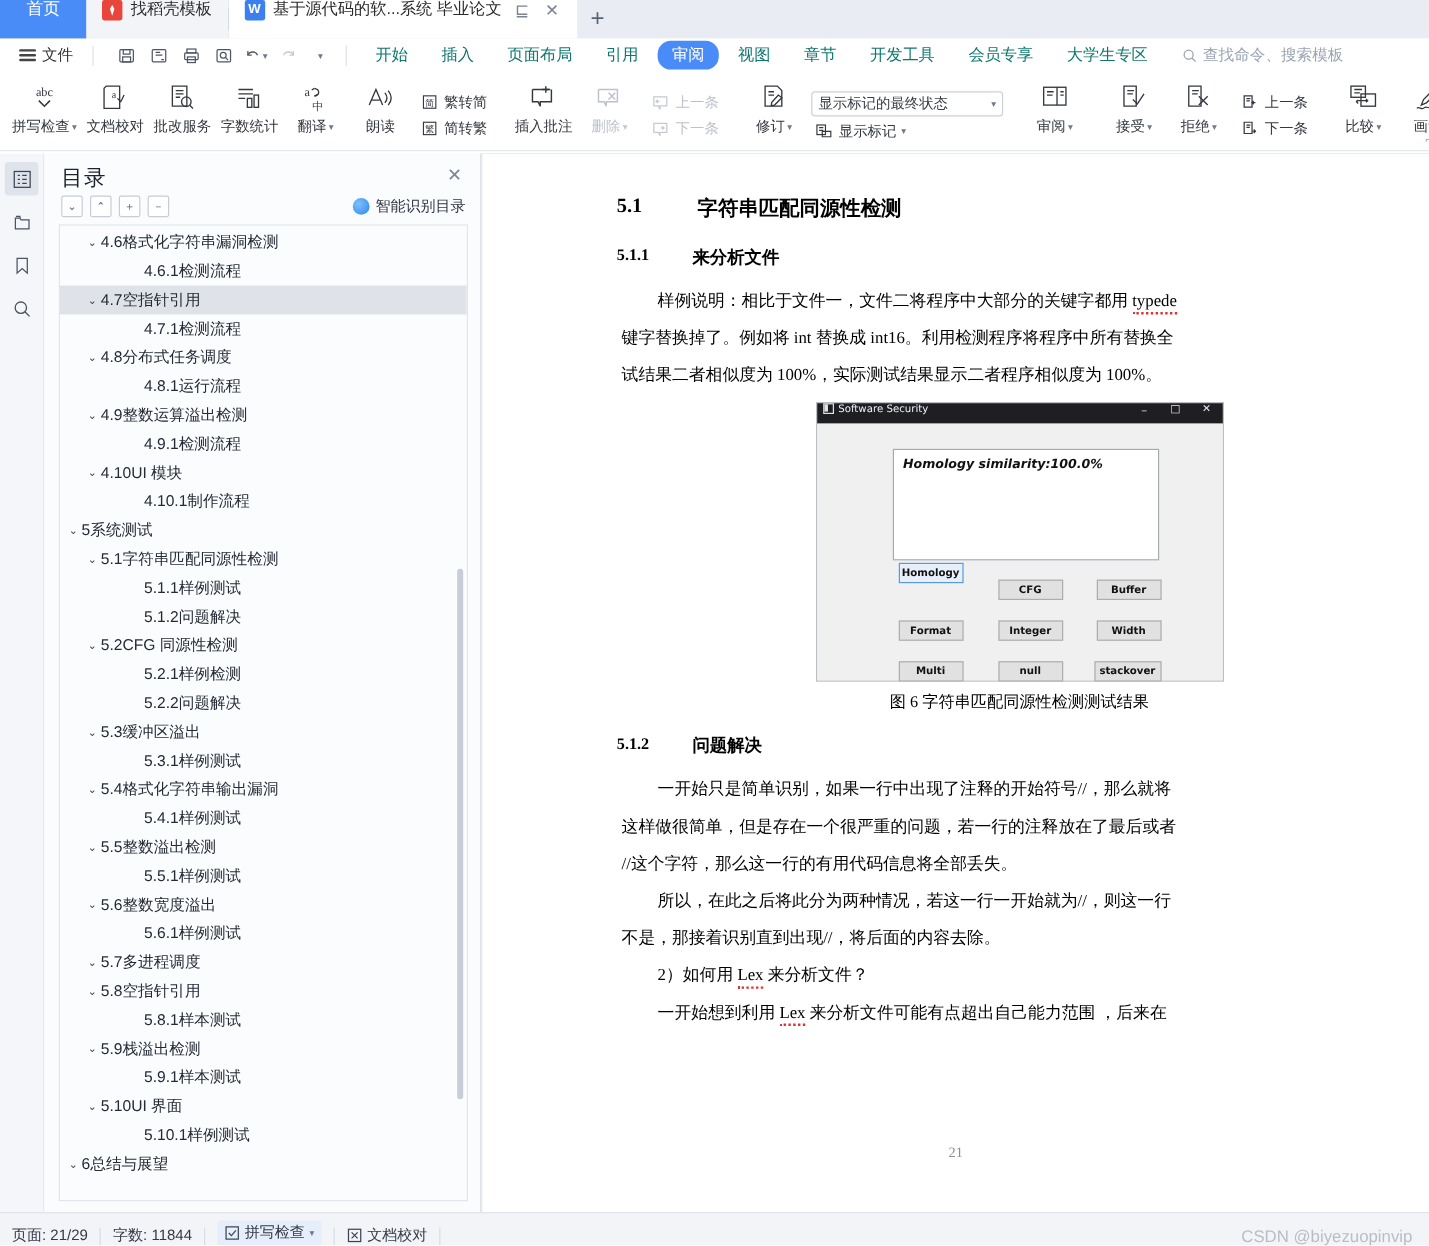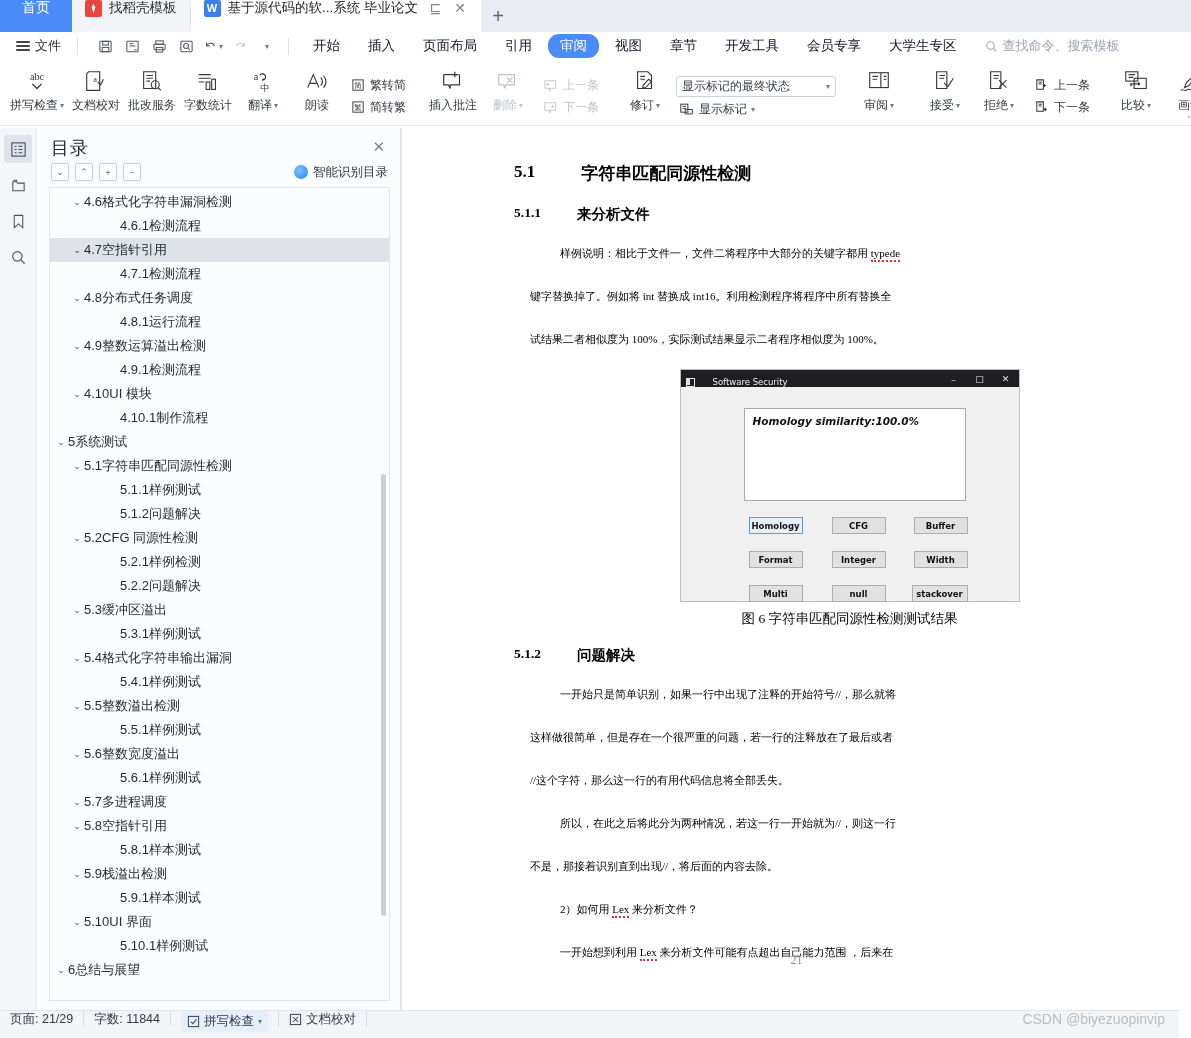--- a/index.html
+++ b/index.html
@@ -53,21 +53,21 @@
   .hamburger { display: inline-block; width: 14px; }
   .hamburger i { display: block; height: 1.6px; background: #444; margin: 2.6px 0; border-radius: 1px; }
   .qa-group { display: flex; align-items: center; gap: 1px; padding-left: 6px; }
   .qa-btn {
     width: 26px; height: 24px; display: flex; align-items: center;
     justify-content: center; color: #4d5565;
   }
   .vsep { width: 1px; height: 17px; background: #dde1e8; margin: 0 8px; }
   .ribbon-tabs { display: flex; align-items: center; gap: 4px; margin-left: 4px; }
   .rtab {
-    padding: 3px 12px; border-radius: 11px; font-size: 13.5px; color: #0f172a;
+    padding: 3px 12px; border-radius: 11px; font-size: 13.5px; color: #0f766e;
     white-space: nowrap;
   }
   .rtab.sel { background: #4a8cf7; color: #fff; }
   .search-box {
     display: flex; align-items: center; gap: 5px; margin-left: 16px;
     color: #9aa3b2; font-size: 13px;
   }
 
   
   .ribbon {
@@ -172,43 +172,43 @@
   h2.s1 {
     font-size: 17px; font-weight: bold; margin: 8px 0 20px 0;
     display: flex; gap: 46px; font-family: "Liberation Serif", serif;
   }
   h3.s2 {
     font-size: 14.5px; font-weight: bold; margin: 14px 0 14px 0;
     display: flex; gap: 36px; font-family: "Liberation Serif", serif;
   }
   h3.s2 .num { font-size: 13.5px; }
   p.body {
-    font-size: 11px; line-height: 27px; text-align: justify; margin: 16px;
+    font-size: 14px; line-height: 27px; text-align: justify; margin: 4px;
     text-indent: 0;
   }
   p.ind { text-indent: 30px; }
   .enword { font-family: "Liberation Serif", serif; }
   .spell { border-bottom: 2px dotted #d33; padding-bottom: 1px; }
   .caption {
     font-size: 13.5px; text-align: center; margin: 8px 0 0 0;
     font-family: "Liberation Serif", serif;
   }
   .pagenum {
     position: absolute; bottom: 42px; left: 0; right: 0; text-align: center;
     font-size: 12px; color: #8a8f98; font-family: "Liberation Serif", serif;
   }
 
   
   .appwin {
     width: 340px; margin: 8px auto 0; border: 1px solid #b9bdc4; background: #f0f0f0;
     font-family: "DejaVu Sans", sans-serif;
   }
   .appwin-title {
-    height: 17px; background: #1f1f23; color: #eceff3; display: flex; align-items: flex-end;
-    padding-left: 5px; font-size: 8.5px; gap: 18px;
+    height: 17px; background: #1f1f23; color: #eceff3; display: flex; align-items: flex-start;
+    padding-left: 5px; font-size: 8.5px; gap: 4px;
   }
   .appwin-ico {
     width: 9px; height: 9px; border: 1.4px solid #dfe3e8; background: #1f1f23;
     position: relative; flex: none;
   }
   .appwin-ico::after {
     content: ""; position: absolute; left: 0px; top: 0px; width: 3px; height: 6px;
     background: #dfe3e8;
   }
   .appwin-ctrls { margin-left: auto; display: flex; }
@@ -228,23 +228,23 @@
     position: absolute; width: 54px; height: 17px; background: #e1e1e1;
     border: 1px solid #adadad; font-size: 8.5px; font-weight: bold; color: #111;
     display: flex; align-items: center; justify-content: center;
     font-family: "DejaVu Sans", sans-serif;
   }
   .app-btn.focus { border: 1px solid #5b9bd5; background: #e6effa; }
   .app-btn.wide { width: 56px; }
 
   
   .statusbar {
-    position: absolute; left: 0; right: 12px; bottom: 0; height: 28px;
+    position: absolute; left: 0; right: 0; bottom: 0; height: 28px;
     background: #f2f4f7; border-top: 1px solid #e0e4ea;
-    display: flex; align-items: flex-start; font-size: 12.5px; color: #333a45;
+    display: flex; align-items: flex-end; font-size: 12.5px; color: #333a45;
   }
   .sb-item { padding: 0 10px; display: flex; align-items: center; gap: 4px; white-space: nowrap; }
   .sb-sep { width: 1px; height: 15px; background: #d8dde4; }
   .sb-chip {
     display: flex; align-items: center; gap: 4px; padding: 2px 6px; border-radius: 3px;
     background: #e6eefb;
   }
   .watermark {
     margin-left: auto; padding-right: 14px; color: #b9bec6; font-size: 14px;
   }
@@ -825,21 +825,21 @@
             <span class="appwin-ctrls">
               <span>－</span>
               <span>□</span>
               <span>✕</span>
             </span>
           </div>
           <div class="appwin-body">
             <div class="app-textarea">
               <span>Homology similarity:100.0%</span>
             </div>
-            <div class="app-btn focus" style="left:68px;top:130px;">Homology</div>
+            <div class="app-btn focus" style="left:68px;top:116px;">Homology</div>
             <div class="app-btn" style="left:151px;top:130px;">CFG</div>
             <div class="app-btn" style="left:233px;top:130px;">Buffer</div>
             <div class="app-btn" style="left:68px;top:164px;">Format</div>
             <div class="app-btn" style="left:151px;top:164px;">Integer</div>
             <div class="app-btn" style="left:233px;top:164px;">Width</div>
             <div class="app-btn" style="left:68px;top:198px;">Multi</div>
             <div class="app-btn" style="left:151px;top:198px;">null</div>
             <div class="app-btn wide" style="left:231px;top:198px;">stackover</div>
           </div>
         </div>

